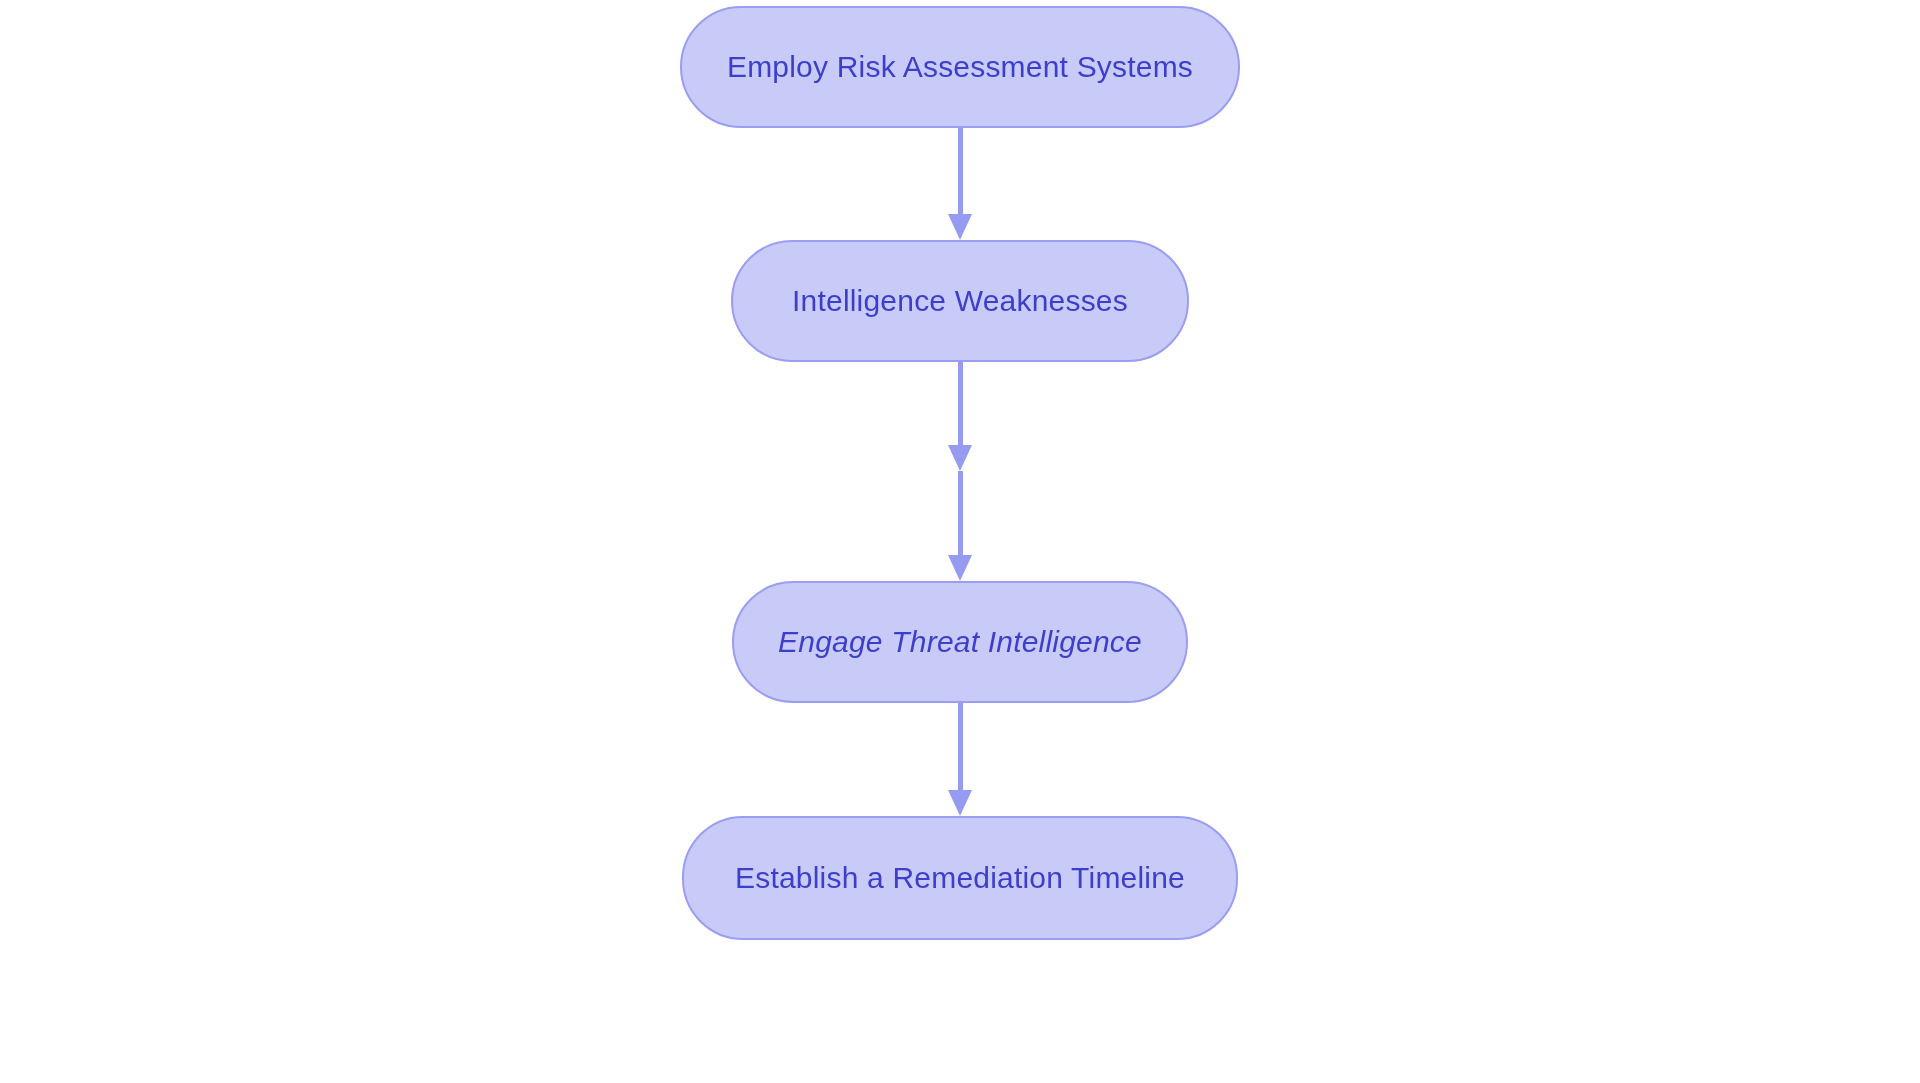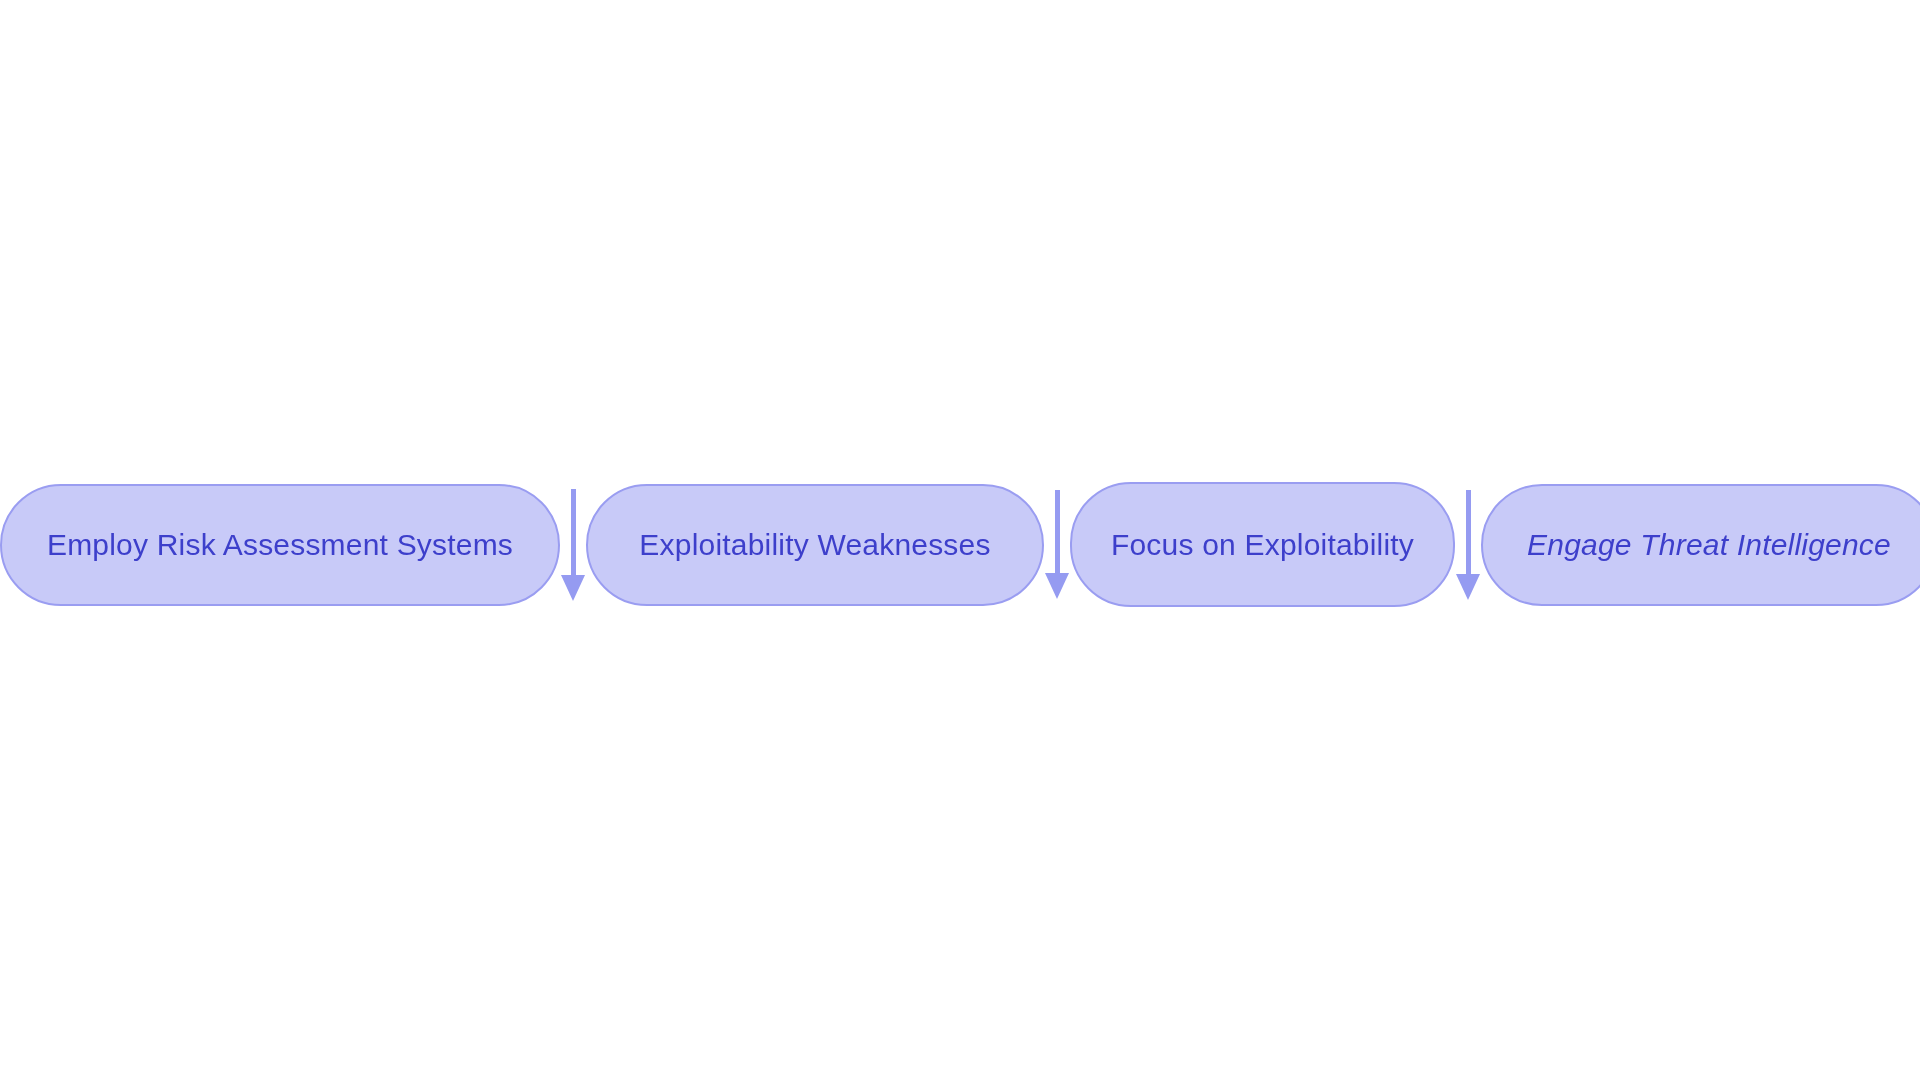--- a/index.html
+++ b/index.html
@@ -8,21 +8,21 @@
     background: #ffffff;
     font-family: "Liberation Sans", sans-serif;
   }
   .canvas {
     position: relative;
     width: 1920px;
     height: 1083px;
     background: #ffffff;
     overflow: hidden;
     display: flex;
-    flex-direction: row;
+    flex-direction: column;
     align-items: center;
     padding-top: 6px;
     box-sizing: border-box;
   }
   .node {
     height: 122px;
     border-radius: 61px;
     background: #c8caf8;
     border: 2px solid #9a9df1;
     display: flex;
@@ -67,40 +67,40 @@
   <div class="node" style="width:560px;">
     <span class="node-label">Employ Risk Assessment Systems</span>
   </div>
 
   <div class="connector" style="height:112px;">
     <div class="line"></div>
     <div class="head"></div>
   </div>
 
   <div class="node" style="width:458px;">
-    <span class="node-label">Exploitability Weaknesses</span>
+    <span class="node-label">Intelligence Weaknesses</span>
   </div>
 
   <div class="connector" style="height:109px;">
     <div class="line"></div>
     <div class="head"></div>
   </div>
 
-  <div class="node" style="width:385px;height:125px;">
-    <span class="node-label">Focus on Exploitability</span>
-  </div>
 
   <div class="connector" style="height:110px;">
     <div class="line"></div>
     <div class="head"></div>
   </div>
 
   <div class="node" style="width:456px;font-style:italic;">
     <span class="node-label">Engage Threat Intelligence</span>
   </div>
 
   <div class="connector" style="height:113px;">
     <div class="line"></div>
     <div class="head"></div>
   </div>
 
+  <div class="node" style="width:556px;height:124px;">
+    <span class="node-label">Establish a Remediation Timeline</span>
+  </div>
 
 </div>
 
 </body></html>

